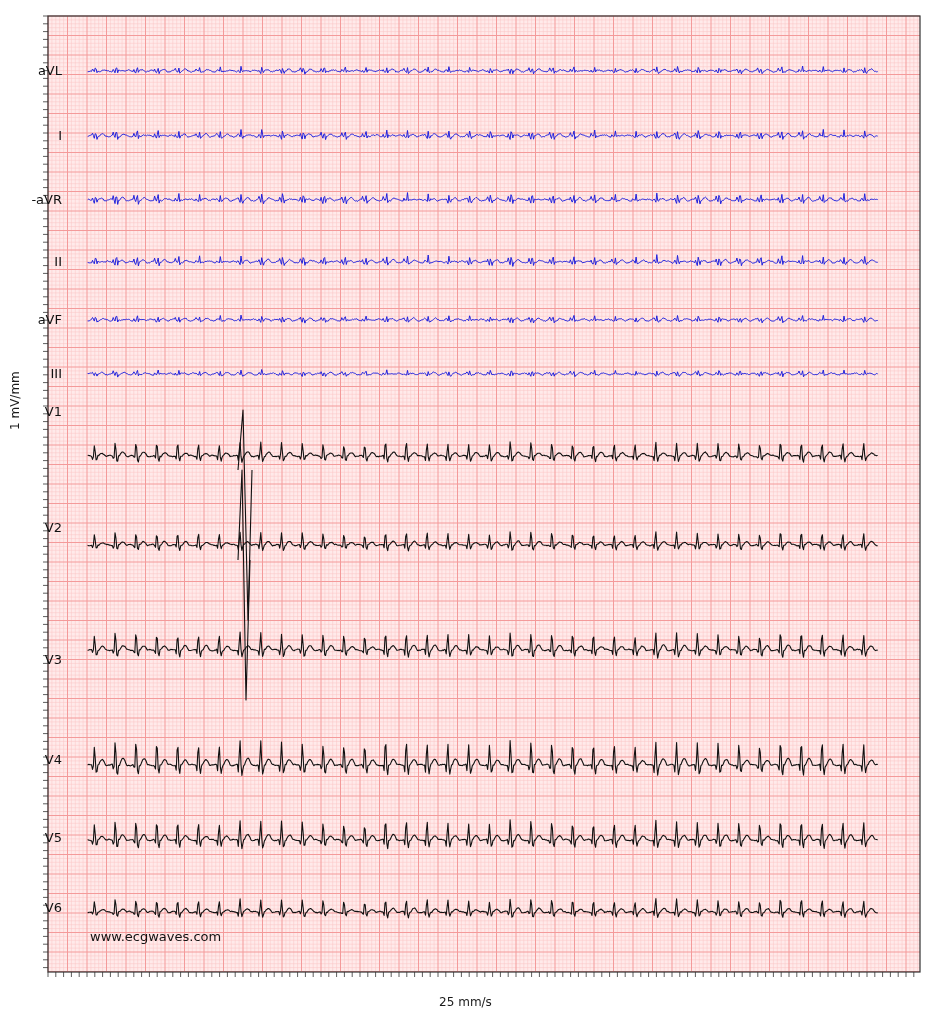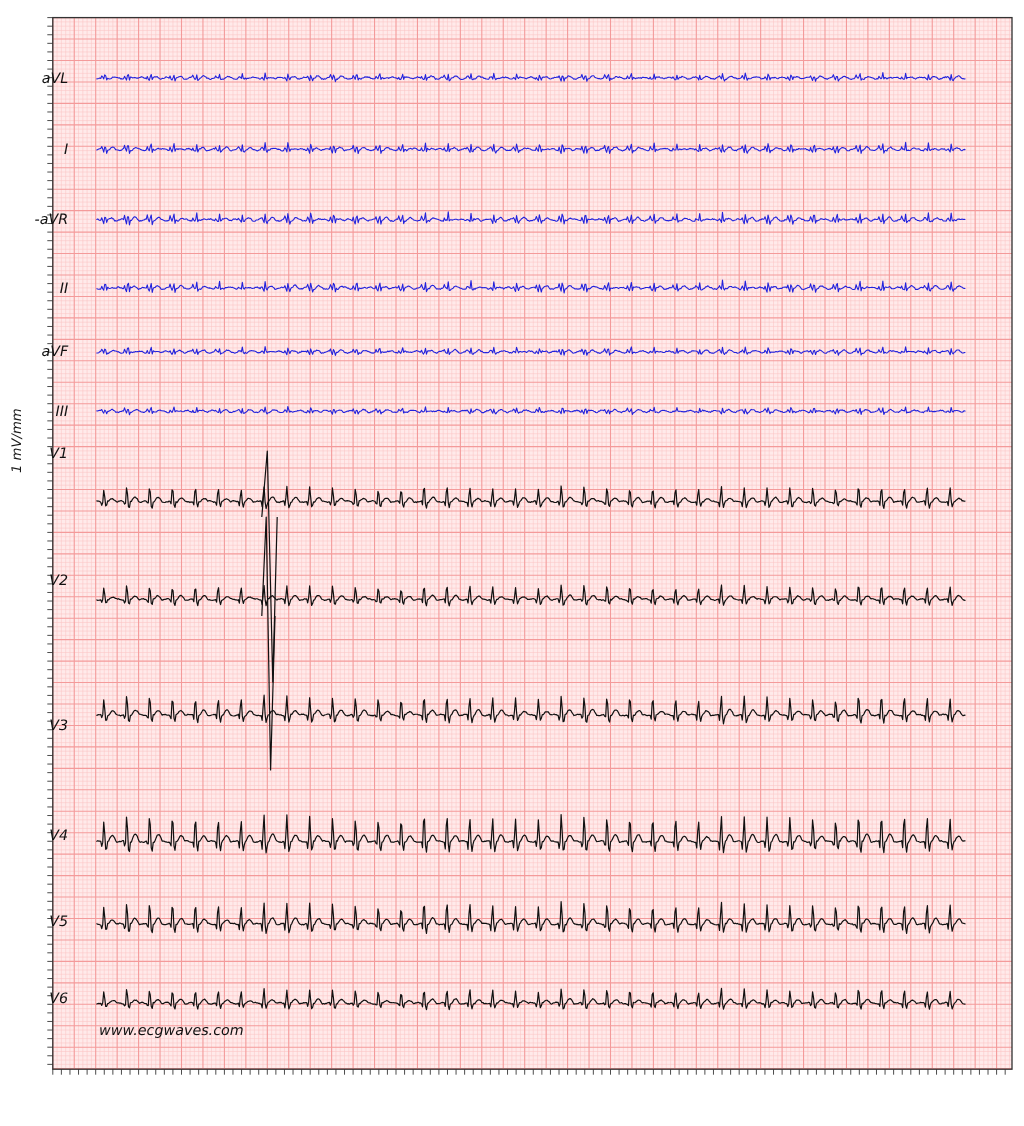--- a/index.html
+++ b/index.html
@@ -12,21 +12,20 @@
     height: 1024px;
     font-family: "DejaVu Sans", sans-serif;
     position: relative;
     overflow: hidden;
   }
   #ecg-root {
     position: absolute;
     left: 0; top: 0;
     width: 931px;
     height: 1024px;
-    font-style: italic;
   }
   #ecg-svg {
     position: absolute;
     left: 0; top: 0;
   }
   .axis-label {
     position: absolute;
     font-size: 12px;
     color: #1a1a1a;
     white-space: nowrap;
@@ -812,13 +811,14 @@
       </g>
       <text x="62" y="912" text-anchor="end" font-family="&quot;DejaVu Sans&quot;, sans-serif" font-size="13" fill="#111">V6</text>
       <g fill="none" stroke="#111" stroke-width="1.1" stroke-linejoin="round">
         <path d="M238 560 L242 470 L246 700 L250 560"></path>
         <path d="M238 470 L243 410 L248 620 L252 470"></path>
       </g>
       <text x="90" y="941" font-family="&quot;DejaVu Sans&quot;, sans-serif" font-size="13" fill="#111">www.ecgwaves.com</text>
     </svg>
 
   <div class="axis-label" id="y-axis-label">1 mV/mm</div>
+  <div class="axis-label" id="x-axis-label">25 mm/s</div>
 </div>
 
 </body></html>

